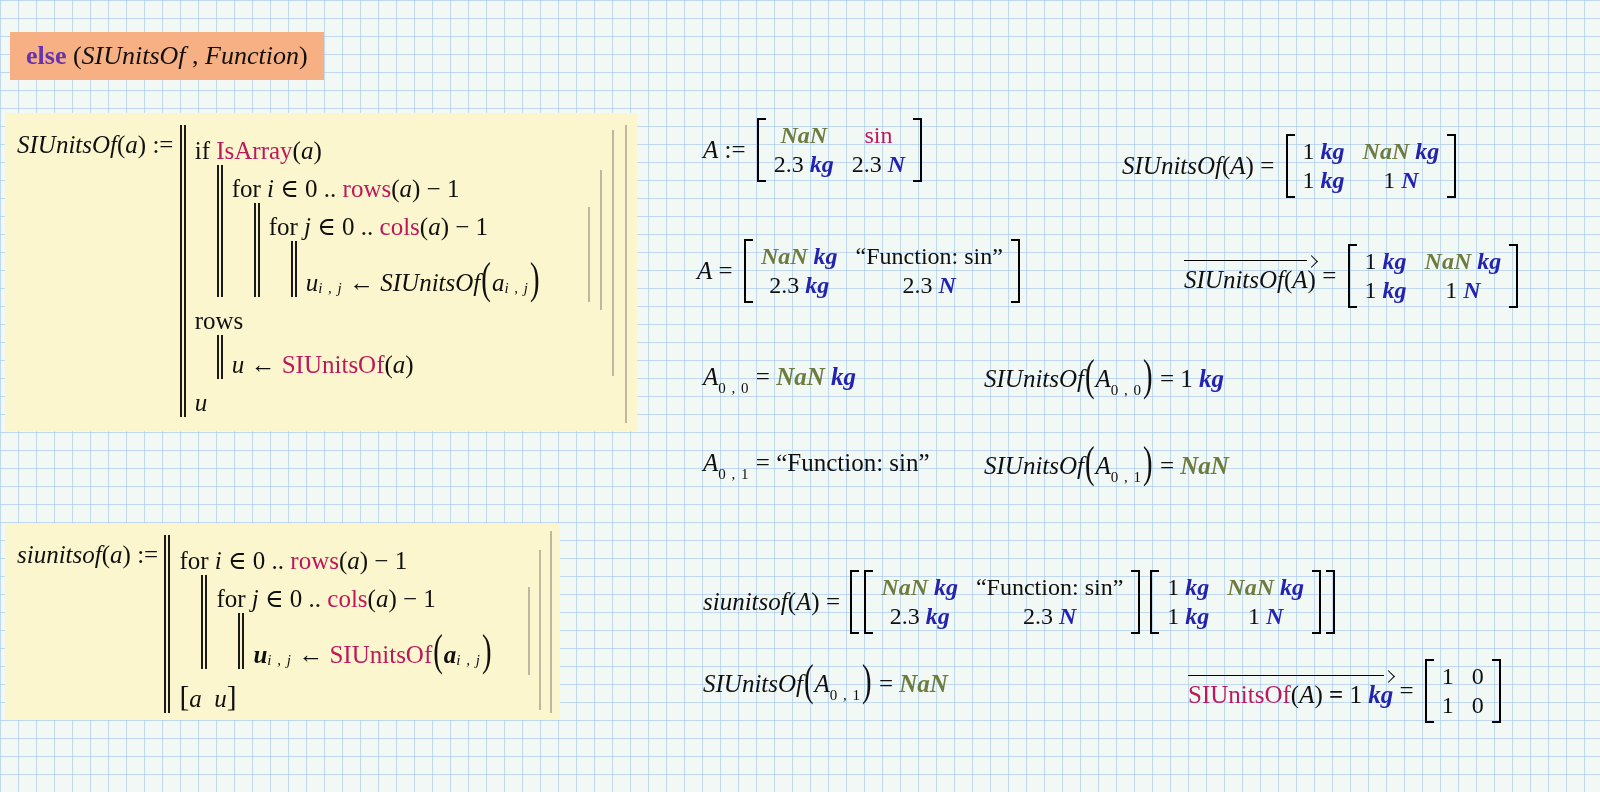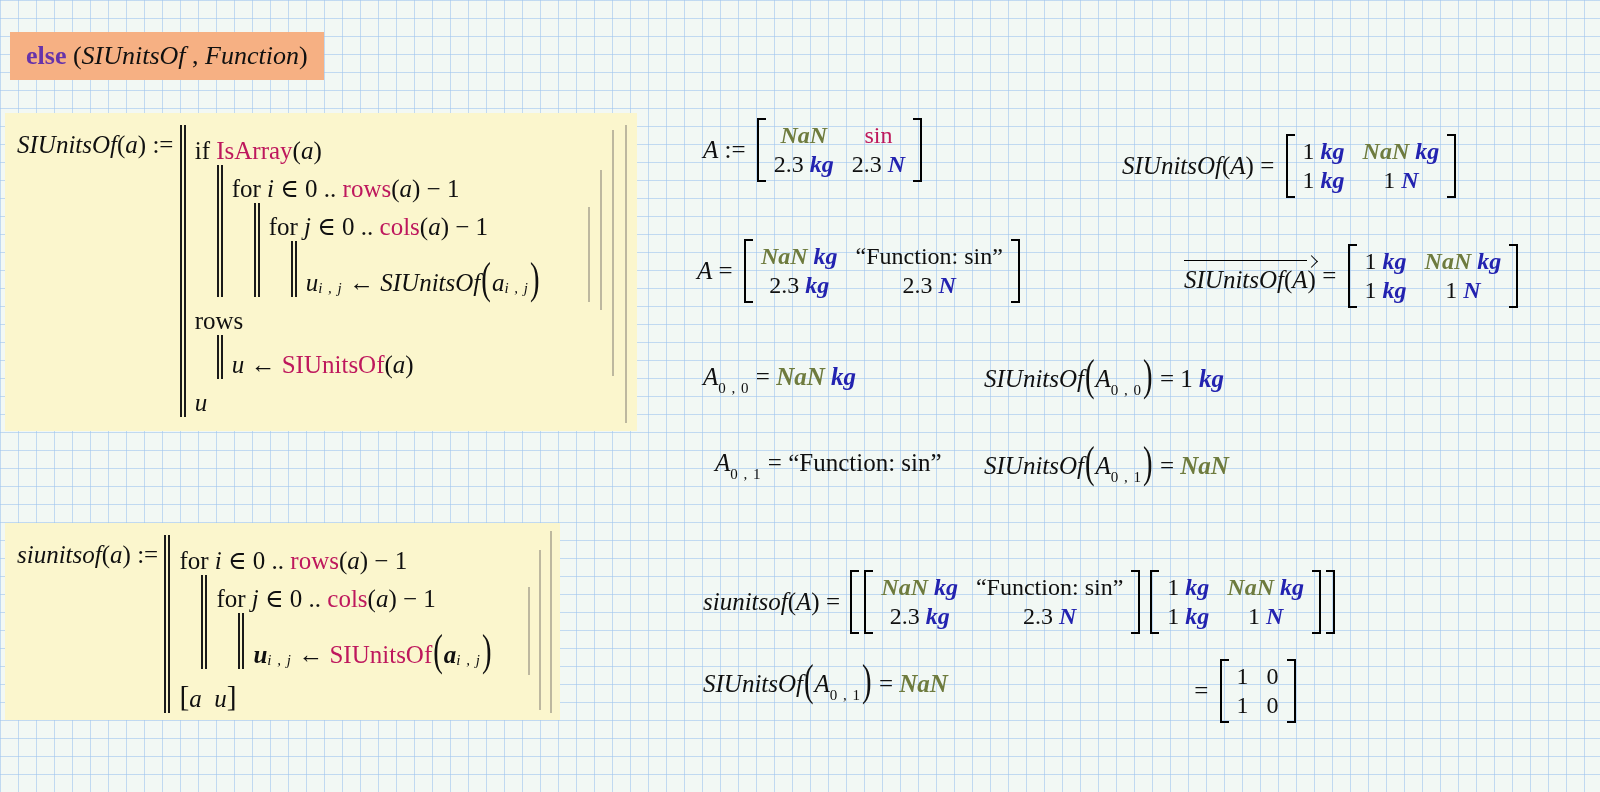--- a/index.html
+++ b/index.html
@@ -65,21 +65,21 @@
   .vec::before{content:"";position:absolute;left:0;right:9px;top:2px;border-top:1.8px solid #000;}
   .vec::after{content:"";position:absolute;right:0;top:-1.5px;width:8px;height:8px;border-top:1.8px solid #000;border-right:1.8px solid #000;transform:rotate(45deg);}
 
   .expr{font-size:25px;}
   #e1{left:703px;top:110px;height:80px;}
   #e2{left:1122px;top:126px;height:80px;}
   #e3{left:697px;top:230px;height:82px;}
   #e4{left:1184px;top:234px;height:84px;}
   #e5{left:703px;top:357px;height:46px;}
   #e6{left:984px;top:348px;height:64px;}
-  #e7{left:703px;top:442px;height:48px;margin-left:12px;}
+  #e7{left:703px;top:442px;height:48px;}
   #e8{left:984px;top:435px;height:64px;}
   #e9{left:703px;top:558px;height:88px;}
   #e10{left:703px;top:652px;height:66px;}
   #e11{left:1188px;top:646px;height:90px;}
 </style>
 </head>
 <body>
 
 <div class="region expr" id="clear-region">
   <span class="runs"><span class="clearkw">else</span><span class="r-kw"> (</span><span class="r-v">SIUnitsOf</span><span class="r-kw"> , </span><span class="r-v">Function</span><span class="r-kw">)</span></span>
@@ -196,15 +196,16 @@
     <span class="matrix"><span class="mbrk l"></span><span class="mgrid" style="grid-template-columns: repeat(2, auto);"><span class="mcell runs"><span class="r-n">1 </span><span class="r-u">kg</span></span><span class="mcell runs"><span class="r-nan">NaN</span><span class="r-kw"> </span><span class="r-u">kg</span></span><span class="mcell runs"><span class="r-n">1 </span><span class="r-u">kg</span></span><span class="mcell runs"><span class="r-n">1 </span><span class="r-u">N</span></span></span><span class="mbrk r"></span></span>
     <span class="mbrk r"></span>
   </span>
 </div>
 
 <div class="region expr" id="e10">
   <span class="runs"><span class="r-v">SIUnitsOf</span><span class="r-bp">(</span><span class="r-v">A</span><span class="r-subn">0 , 1</span><span class="r-bp">)</span><span class="r-kw"> = </span><span class="r-nan">NaN</span></span>
 </div>
 
 <div class="region expr" id="e11">
+  <span class="vec"><span class="runs"><span class="r-f">SIUnitsOf</span><span class="r-kw">(</span><span class="r-v">A</span><span class="r-kw">)</span><span class="r-b"> = </span><span class="r-n">1 </span><span class="r-u">kg</span></span></span>
   <span class="runs"><span class="r-kw"> = </span></span>
   <span class="matrix"><span class="mbrk l"></span><span class="mgrid" style="grid-template-columns: repeat(2, auto);"><span class="mcell runs"><span class="r-n">1</span></span><span class="mcell runs"><span class="r-n">0</span></span><span class="mcell runs"><span class="r-n">1</span></span><span class="mcell runs"><span class="r-n">0</span></span></span><span class="mbrk r"></span></span>
 </div>
 
 </body></html>

